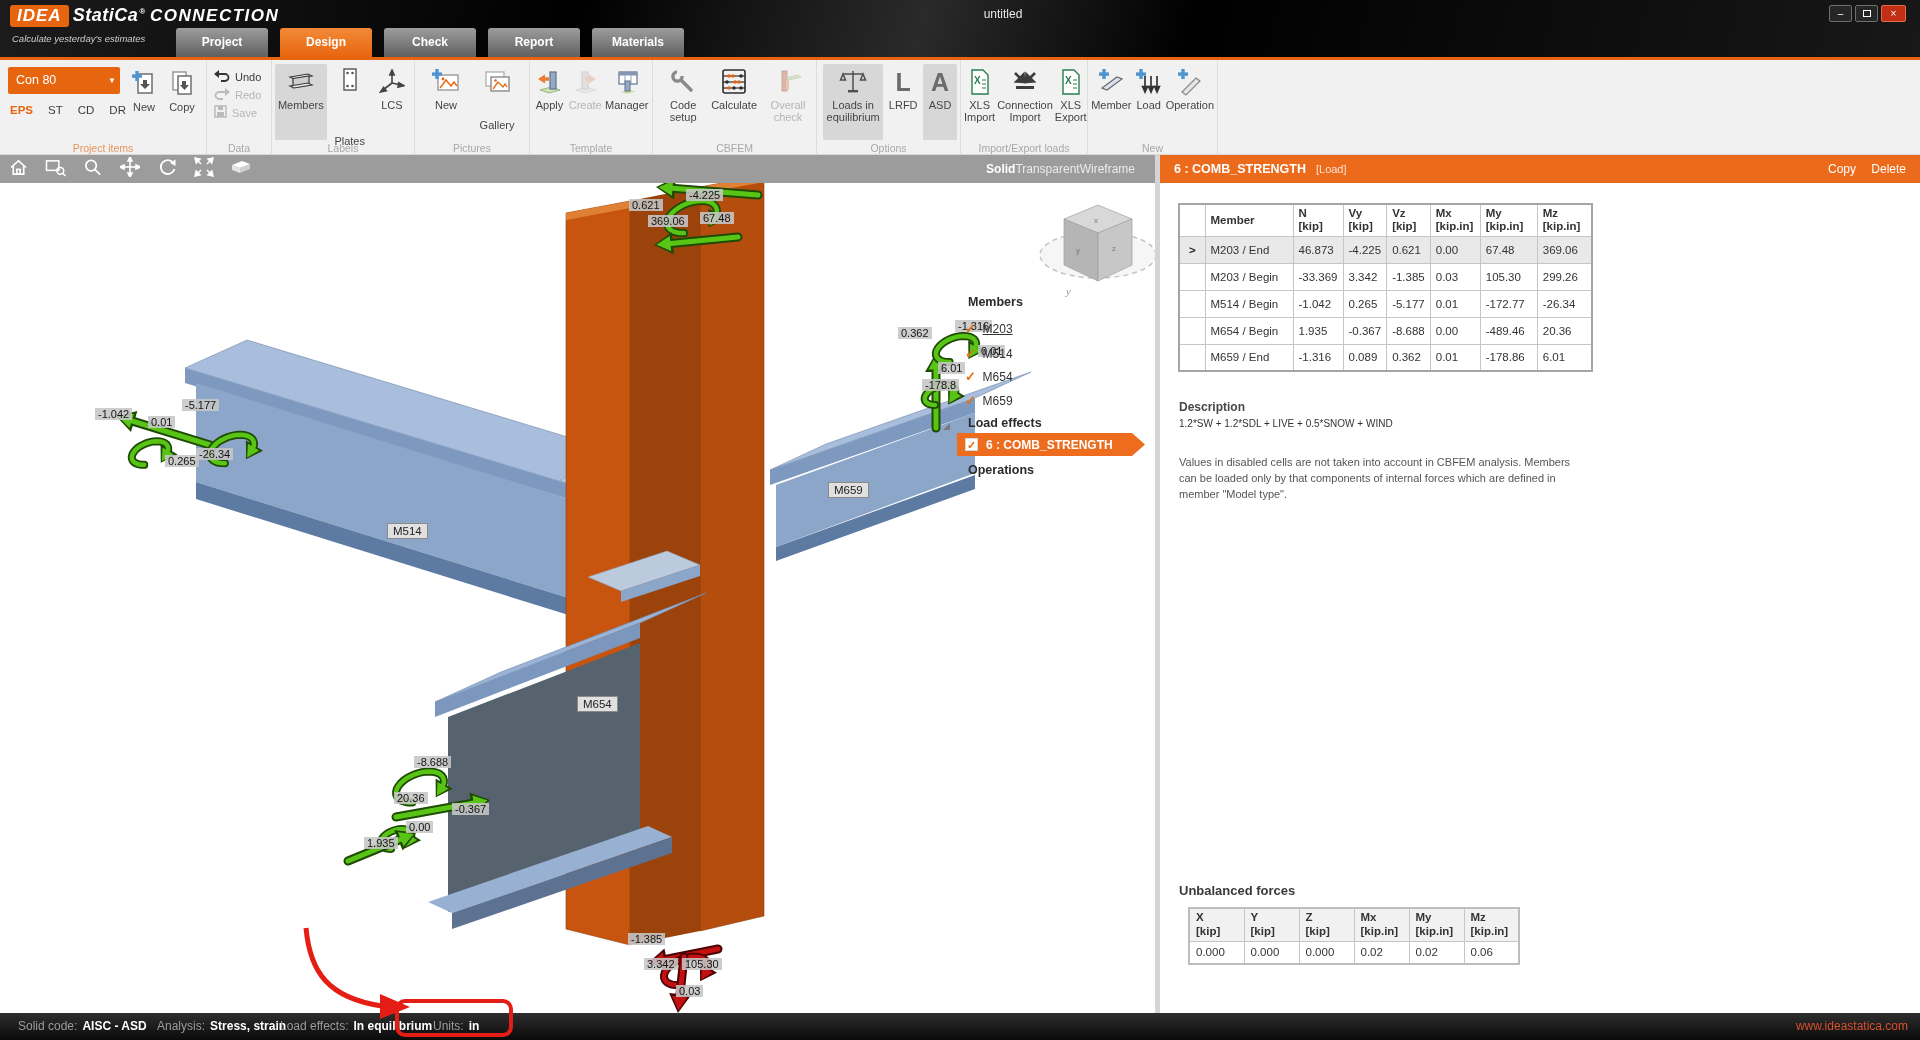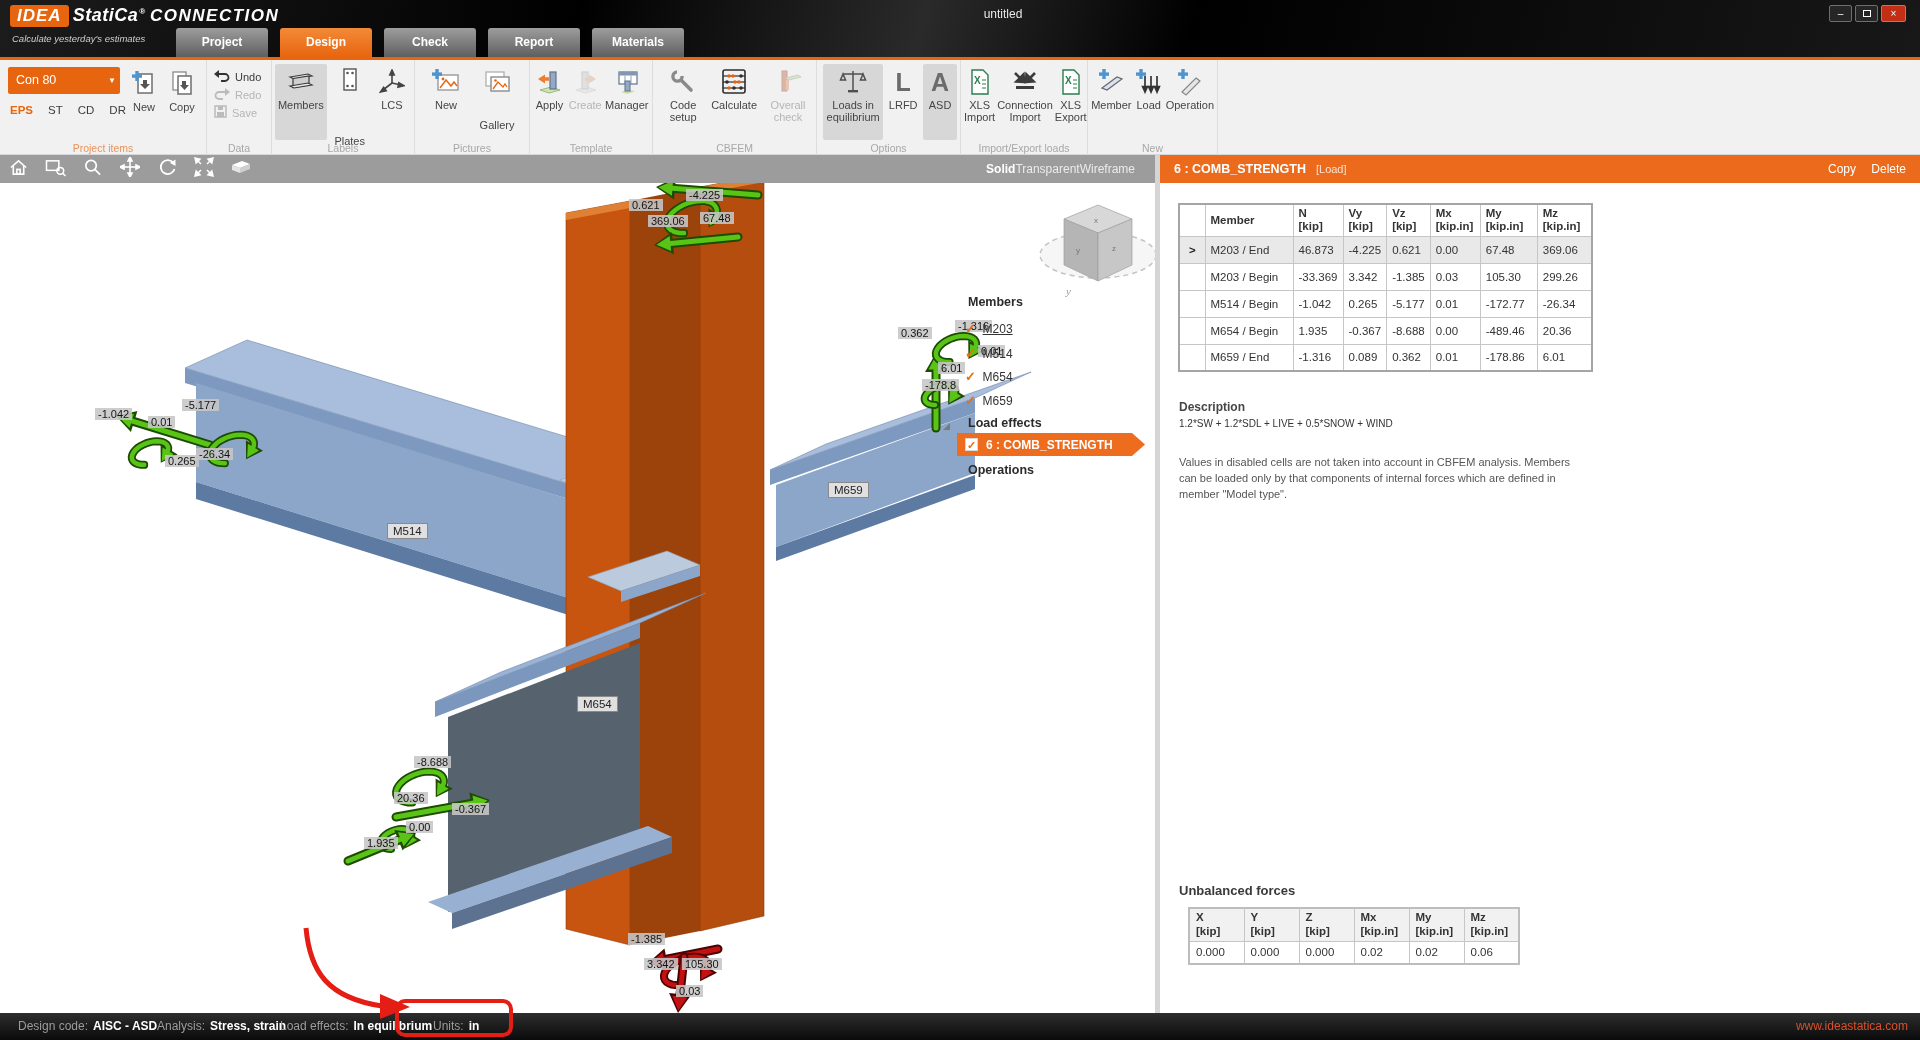--- a/index.html
+++ b/index.html
@@ -798,21 +798,21 @@
           <td>0.000</td>
           <td>0.02</td>
           <td>0.02</td>
           <td>0.06</td>
         </tr>
       </tbody>
     </table>
   </div>
 
   <div class="statusbar">
-    <span class="sb-item" style="left:18px;"><span>Design code:</span><b>AISC - ASD</b></span>
+    <span class="sb-item" style="left:18px;"><span>Solid code:</span><b>AISC - ASD</b></span>
     <span class="sb-item" style="left:157px;"><span>Analysis:</span><b>Stress, strain</b></span>
     <span class="sb-item" style="left:280px;"><span>Load effects:</span><b>In equilibrium</b></span>
     <span class="sb-item" style="left:433px;"><span>Units:</span><b>in</b></span>
     <span class="sb-link">www.ideastatica.com</span>
   </div>
 
   <div class="redbox"></div>
   <svg id="annot-svg">
     <path d="M306,928 C310,972 328,998 382,1006" fill="none" stroke="#e41e14" stroke-width="5"></path>
     <polygon points="380,994 410,1007 380,1019" fill="#e41e14"></polygon>

